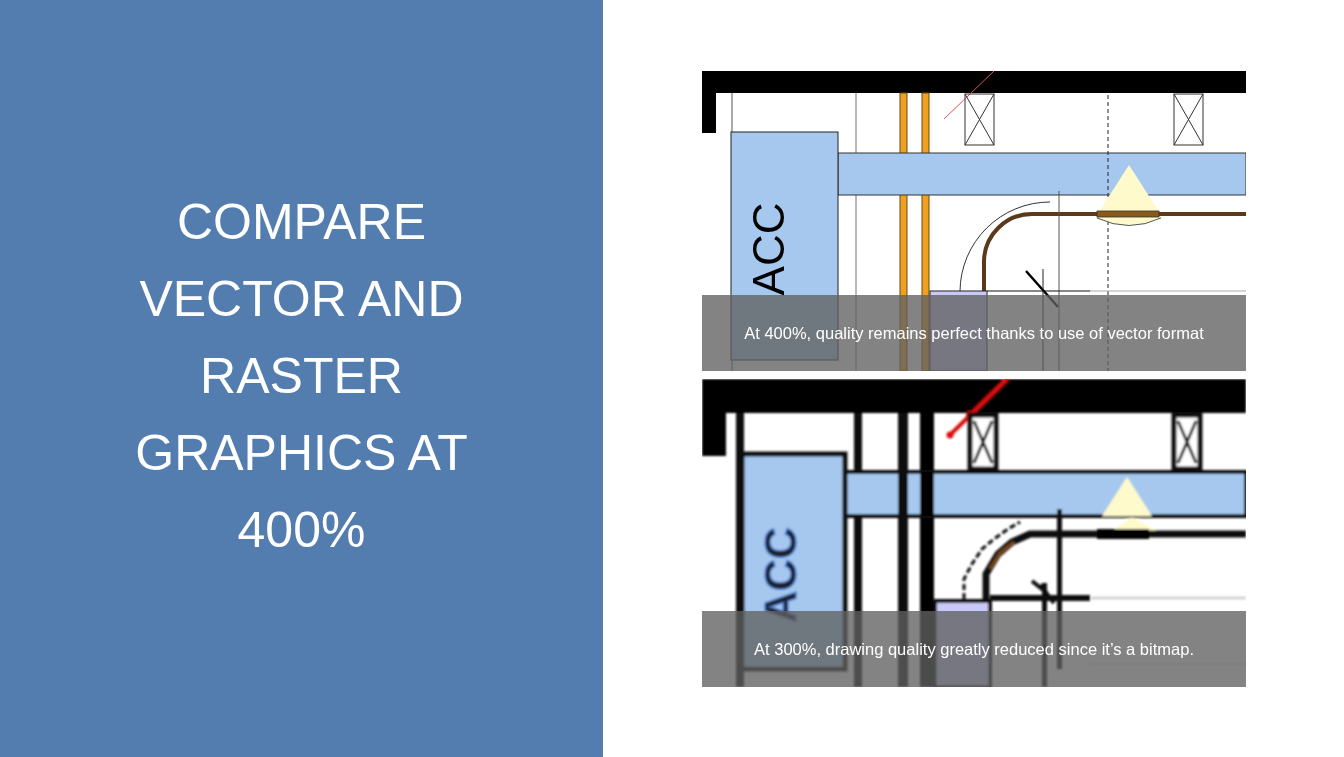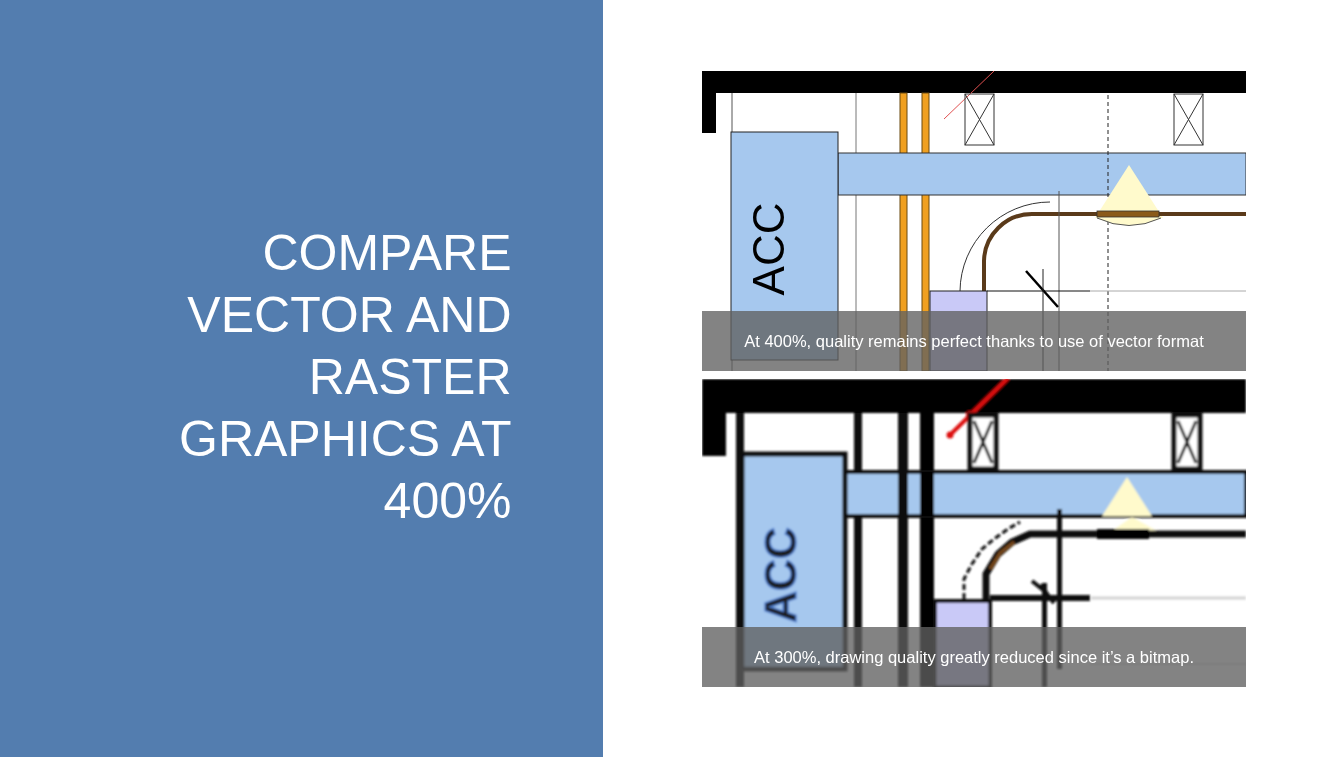--- a/index.html
+++ b/index.html
@@ -1,23 +1,23 @@
 <!DOCTYPE html>
 <html><head>
 <meta charset="utf-8">
 <style>
   html, body { margin:0; padding:0; }
   body { width:1344px; height:757px; position:relative; overflow:hidden; background:#ffffff; font-family:"Liberation Sans", sans-serif; }
   .left-panel { position:absolute; left:0; top:0; width:603px; height:757px; background:#537daf; display:flex; align-items:center; justify-content:center; }
-  .slide-title { color:#ffffff; font-family:"Liberation Sans", sans-serif; font-size:50px; line-height:62px; text-align:right; width:420px; margin:0; font-weight:normal; letter-spacing:0px; transform:translateY(-2px); }
+  .slide-title { color:#ffffff; font-family:"Liberation Sans", sans-serif; font-size:50px; line-height:77px; text-align:center; width:420px; margin:0; font-weight:normal; letter-spacing:0px; transform:translateY(-2px); }
   .figure { position:absolute; left:702px; width:544px; overflow:hidden; background:#ffffff; }
   .fig-vector { top:71px; height:300px; }
   .fig-raster { top:379px; height:308px; }
   .figure svg { position:absolute; left:0; top:0; display:block; }
-  .caption { position:absolute; left:0; right:0; bottom:0; height:60px; background:rgba(96,96,96,0.78); color:#ffffff; display:flex; align-items:center; justify-content:center; font-family:"Liberation Sans", sans-serif; font-size:16.5px; white-space:nowrap; }
+  .caption { position:absolute; left:0; right:0; bottom:0; height:76px; background:rgba(96,96,96,0.78); color:#ffffff; display:flex; align-items:center; justify-content:center; font-family:"Liberation Sans", sans-serif; font-size:16.5px; white-space:nowrap; }
 </style>
 </head>
 <body>
 
 <div class="left-panel">
   <h1 class="slide-title">COMPARE VECTOR AND RASTER GRAPHICS AT 400%</h1>
 </div>
 
 <div class="figure fig-vector">
   <svg width="544" height="300" viewBox="0 0 544 300">

